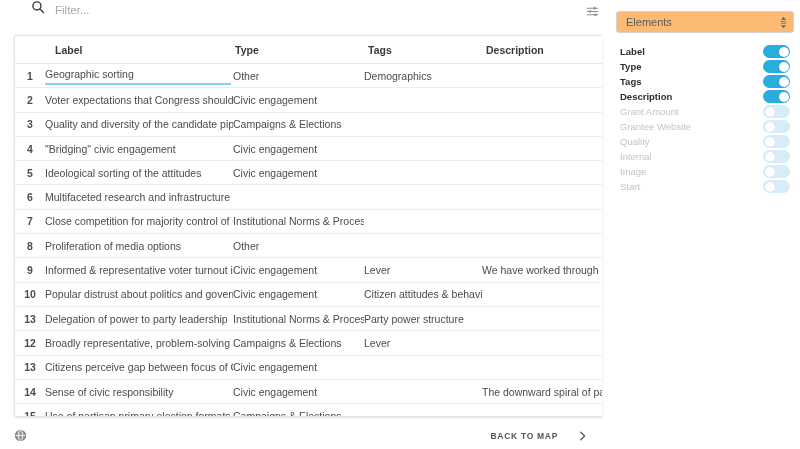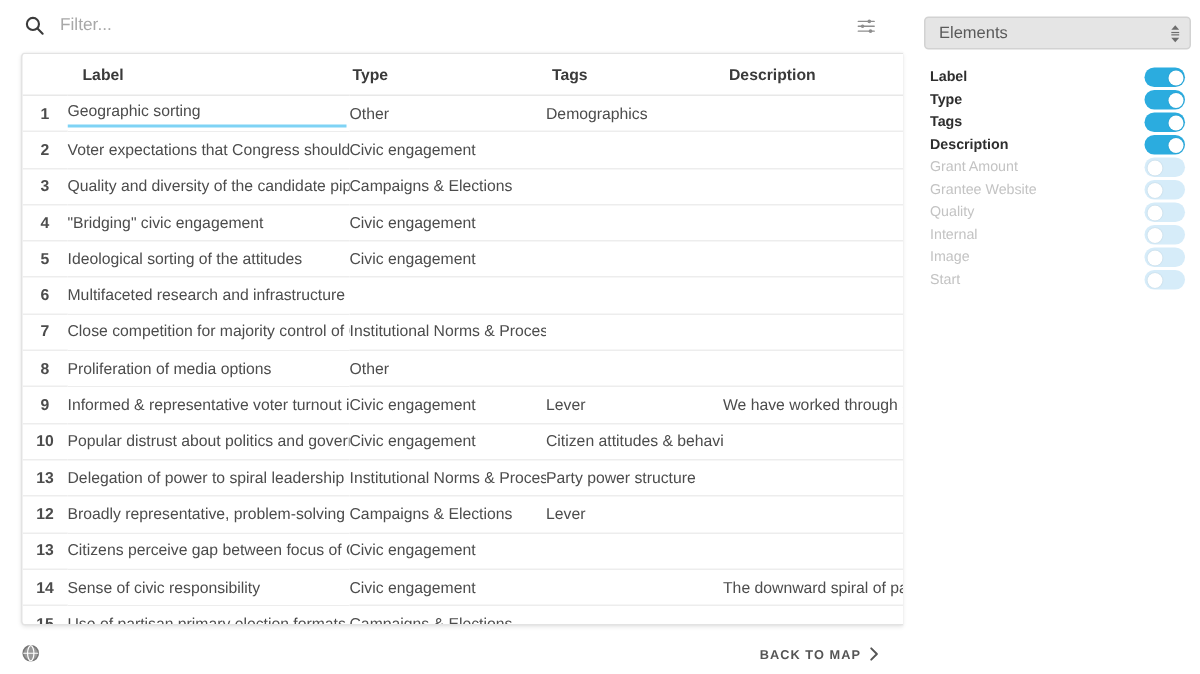--- a/index.html
+++ b/index.html
@@ -21,26 +21,25 @@
     position: absolute;
     left: 0;
     top: 0;
     width: 602px;
     height: 449px;
   }
 
   
   #filter-bar {
     position: absolute;
-    left: 0;
+    left: 15px;
     top: 0;
     width: 602px;
     height: 34px;
     display: flex;
-    align-items: center;
     box-sizing: border-box;
     padding: 0 10px 0 16px;
   }
   #search-icon {
     width: 14px;
     height: 14px;
     flex: 0 0 auto;
     color: #3b3b3b;
     margin-right: 10px;
     display: block;
@@ -179,21 +178,21 @@
     align-items: center;
     justify-content: center;
     cursor: pointer;
     color: #9a9a9a;
   }
   #footer-globe-btn svg { display: block; }
   #footer-spacer { flex: 1 1 auto; }
   #back-to-map {
     display: flex;
     align-items: flex-end;
-    gap: 5px;
+    gap: 21px;
     font-size: 8.5px;
     letter-spacing: 0.7px;
     font-weight: bold;
     color: #555555;
     cursor: pointer;
     padding-right: 6px;
   }
   #chevron-right-icon { display: block; color: #555; }
 
   
@@ -205,21 +204,21 @@
     height: 449px;
     box-sizing: border-box;
     padding: 11px 6px 0 6px;
   }
   #element-select {
     width: 178px;
     height: 22px;
     box-sizing: border-box;
     border: 1px solid #d2d2d2;
     border-radius: 3px;
-    background: #e5e5e5;
+    background: #fdba74;
     display: flex;
     align-items: center;
     padding: 0 6px 0 9px;
     cursor: pointer;
   }
   #element-select-value {
     flex: 1 1 auto;
     font-size: 11px;
     color: #5a5a5a;
     white-space: nowrap;
@@ -480,21 +479,21 @@
               </td>
               <td class="cell-desc">
                 <span class="cell-text"></span>
               </td>
             </tr>
             <tr>
               <td class="cell-num">
                 <span class="cell-text">13</span>
               </td>
               <td class="cell-label">
-                <span class="cell-text">Delegation of power to spiral leadership</span>
+                <span class="cell-text">Delegation of power to party leadership</span>
               </td>
               <td class="cell-type">
                 <span class="cell-text">Institutional Norms &amp; Processes</span>
               </td>
               <td class="cell-tags">
                 <span class="cell-text">Party power structure</span>
               </td>
               <td class="cell-desc">
                 <span class="cell-text"></span>
               </td>

